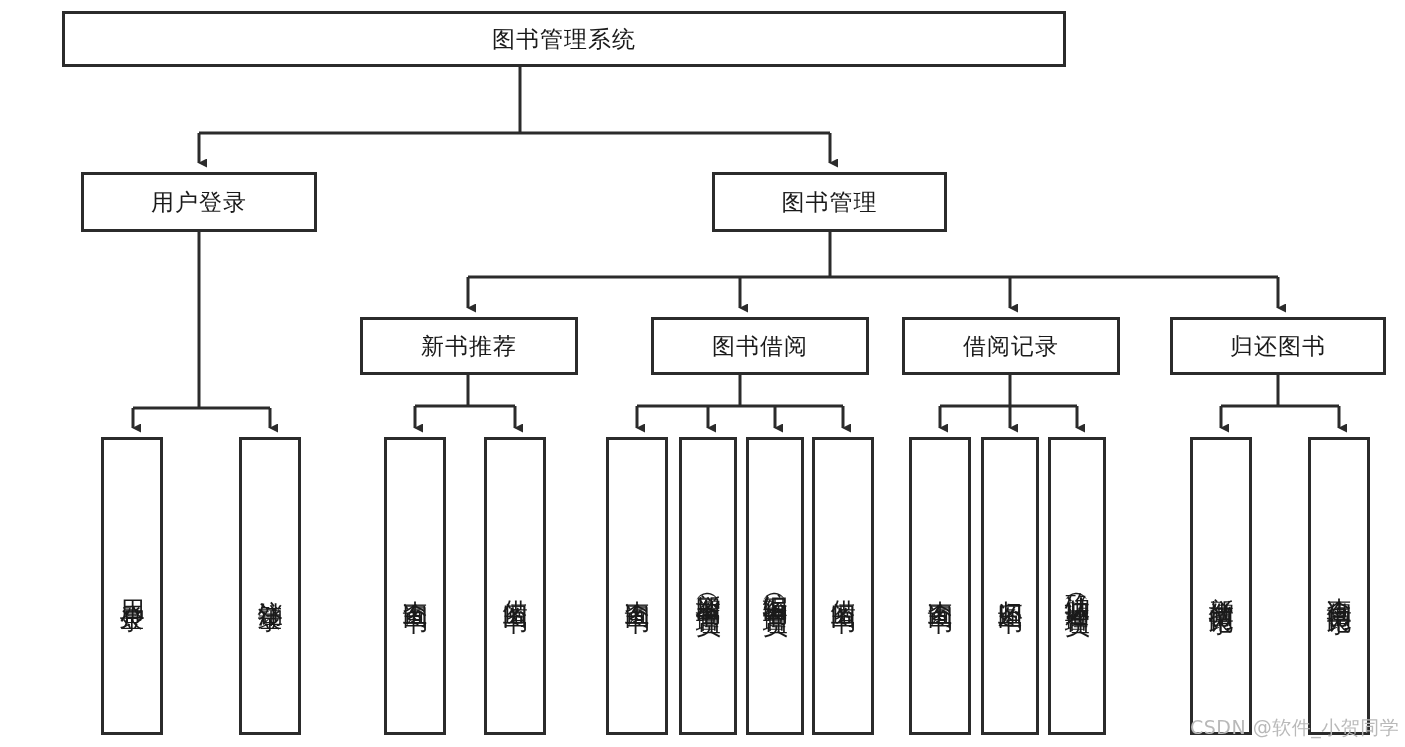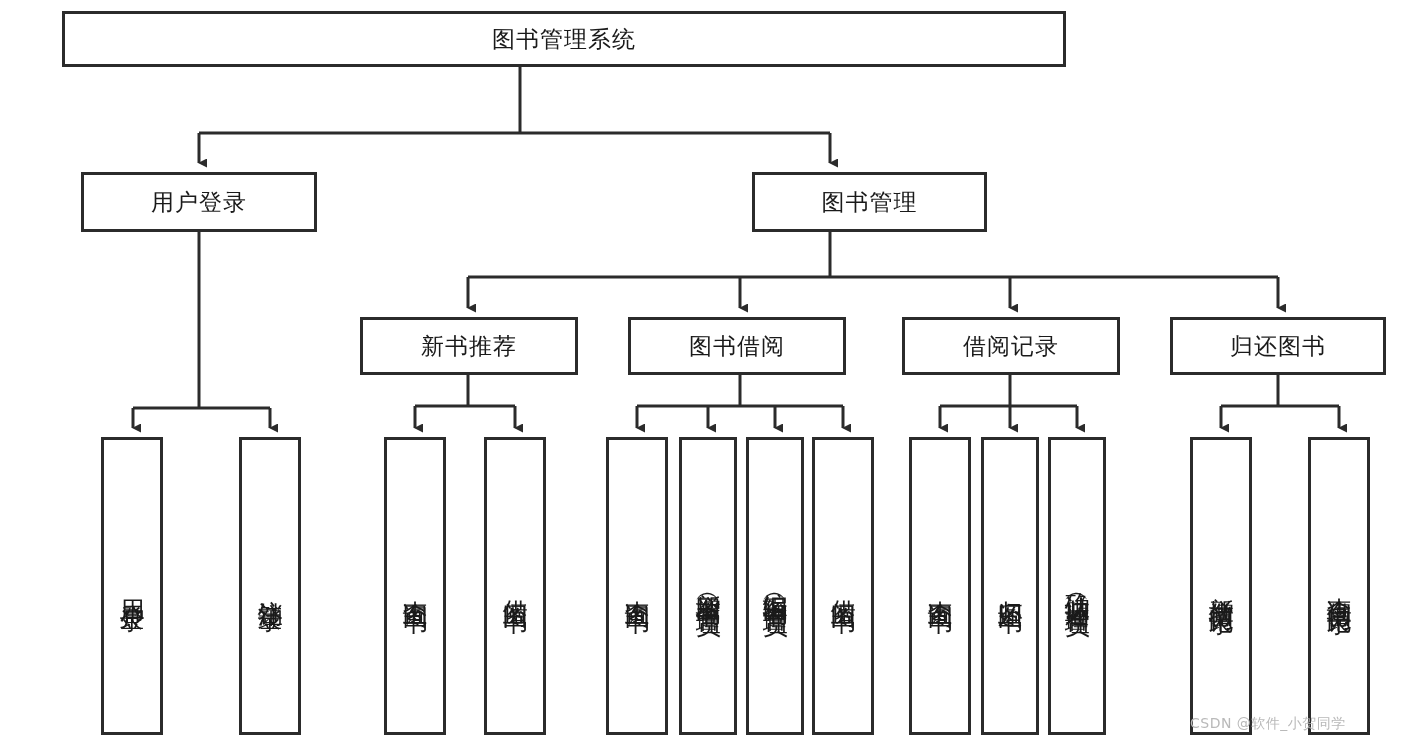--- a/index.html
+++ b/index.html
@@ -47,21 +47,21 @@
     text-orientation: upright;
     font-size: 25px;
     line-height: 1.18;
     letter-spacing: 3px;
     white-space: nowrap;
     color: #1a1a1a;
   }
   .watermark {
     position: absolute;
     color: #b9b9b9;
-    font-size: 14px;
+    font-size: 19px;
     white-space: nowrap;
     letter-spacing: 0.5px;
   }
 </style>
 </head>
 <body>
 
 <div id="canvas">
 
   <svg class="wires" viewBox="0 0 1405 747" xmlns="http://www.w3.org/2000/svg">
@@ -116,28 +116,28 @@
     </g>
   </svg>
 
   <div class="node horiz" style="left:18px; top:11px; width:1004px; height:56px;margin-left:44px;">
     <span>图书管理系统</span>
   </div>
 
   <div class="node horiz" style="left:81px; top:172px; width:236px; height:60px;">
     <span>用户登录</span>
   </div>
-  <div class="node horiz" style="left:712px; top:172px; width:235px; height:60px;margin-left:40px;">
+  <div class="node horiz" style="left:712px; top:172px; width:235px; height:60px;">
     <span>图书管理</span>
   </div>
 
   <div class="node horiz" style="left:360px; top:317px; width:218px; height:58px;">
     <span>新书推荐</span>
   </div>
-  <div class="node horiz" style="left:628px; top:317px; width:218px; height:58px;">
+  <div class="node horiz" style="left:651px; top:317px; width:218px; height:58px;">
     <span>图书借阅</span>
   </div>
   <div class="node horiz" style="left:902px; top:317px; width:218px; height:58px;">
     <span>借阅记录</span>
   </div>
   <div class="node horiz" style="left:1170px; top:317px; width:216px; height:58px;">
     <span>归还图书</span>
   </div>
 
   <div class="node leaf" style="left:101px; top:437px; width:62px; height:298px;">

